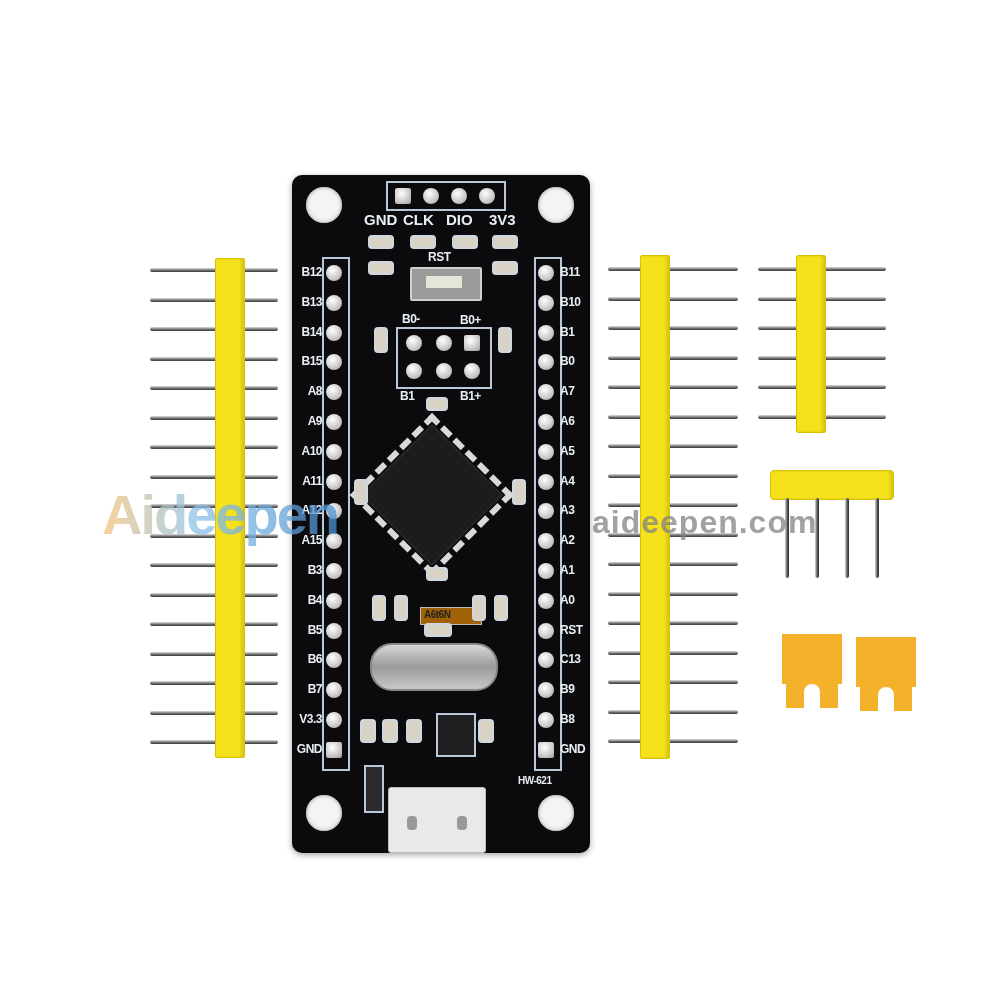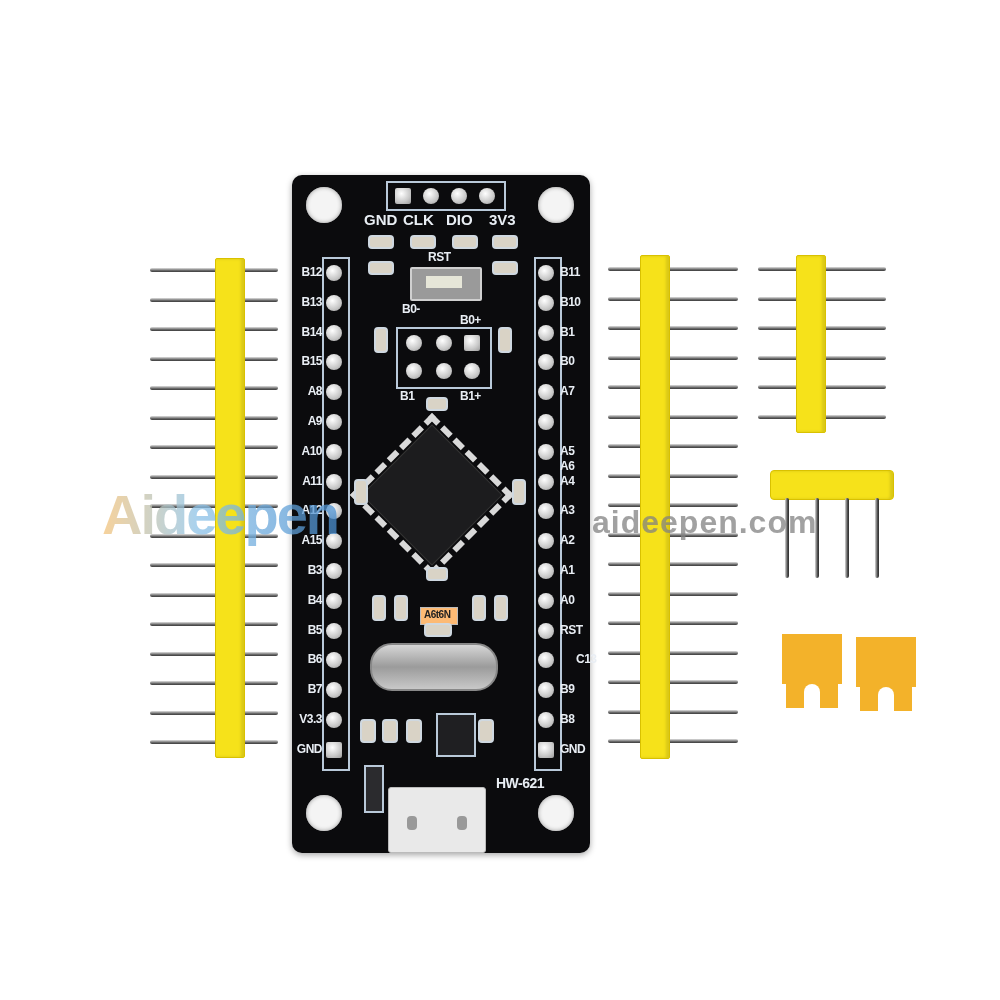--- a/index.html
+++ b/index.html
@@ -201,35 +201,35 @@
         <div class="abs pad" style="left:2px; top:453px;"></div>
         <div class="abs pad square" style="left:2px; top:482.8px;"></div>
       </div>
   </div>
   <div id="rp-labels">
       <div class="abs silk" style="left:268px; top:90px;">B11</div>
       <div class="abs silk" style="left:268px; top:119.8px;">B10</div>
       <div class="abs silk" style="left:268px; top:149.6px;">B1</div>
       <div class="abs silk" style="left:268px; top:179.4px;">B0</div>
       <div class="abs silk" style="left:268px; top:209.2px;">A7</div>
-      <div class="abs silk" style="left:268px; top:239px;margin-top:45px;">A6</div>
+      <div class="abs silk" style="left:268px; top:239px;">A6</div>
       <div class="abs silk" style="left:268px; top:268.8px;">A5</div>
       <div class="abs silk" style="left:268px; top:298.6px;">A4</div>
       <div class="abs silk" style="left:268px; top:328.4px;">A3</div>
       <div class="abs silk" style="left:268px; top:358.2px;">A2</div>
       <div class="abs silk" style="left:268px; top:388px;">A1</div>
       <div class="abs silk" style="left:268px; top:417.8px;">A0</div>
       <div class="abs silk" style="left:268px; top:447.6px;">RST</div>
-      <div class="abs silk" style="left:268px; top:477.40000000000003px;padding-left:16px;">C13</div>
+      <div class="abs silk" style="left:268px; top:477.40000000000003px;">C13</div>
       <div class="abs silk" style="left:268px; top:507.2px;">B9</div>
       <div class="abs silk" style="left:268px; top:537px;">B8</div>
       <div class="abs silk" style="left:268px; top:566.8px;">GND</div>
     </div>
 
-  <div class="abs silk" style="left:110px; top:127px;">B0-</div>
+  <div class="abs silk" style="left:110px; top:137px;">B0-</div>
   <div class="abs silk" style="left:168px; top:138px;">B0+</div>
   <div class="abs pin-frame" style="left:104px; top:152px; width:92px; height:58px;">
     <div class="abs pad" style="left:8px; top:6px;"></div>
     <div class="abs pad" style="left:38px; top:6px;"></div>
     <div class="abs pad square" style="left:66px; top:6px;"></div>
     <div class="abs pad" style="left:8px; top:34px;"></div>
     <div class="abs pad" style="left:38px; top:34px;"></div>
     <div class="abs pad" style="left:66px; top:34px;"></div>
   </div>
   <div class="abs silk" style="left:108px; top:214px;">B1</div>
@@ -238,36 +238,36 @@
   <div class="abs smd" style="left:82px; top:152px; width:10px; height:22px;"></div>
   <div class="abs smd" style="left:206px; top:152px; width:10px; height:22px;"></div>
 
   <div class="abs chip" style="left:90px; top:270px; width:98px; height:98px; outline:6px dashed #d9d9d9; outline-offset:2px;"></div>
   <div class="abs smd" style="left:62px; top:304px; width:10px; height:22px;"></div>
   <div class="abs smd" style="left:220px; top:304px; width:10px; height:22px;"></div>
   <div class="abs smd" style="left:134px; top:392px; width:18px; height:10px;"></div>
 
   <div class="abs smd" style="left:80px; top:420px; width:10px; height:22px;"></div>
   <div class="abs smd" style="left:102px; top:420px; width:10px; height:22px;"></div>
-  <div class="abs" style="left:128px; top:432px; width:36px; height:16px; background:#fdba74; border:1px solid #bbb;">
+  <div class="abs" style="left:128px; top:432px; width:36px; height:16px; background:#a16207; border:1px solid #bbb;padding-left:24px;">
     <span class="silk" style="position:absolute; left:3px; top:1px; font-size:10px; color:#222;">A6t6N</span>
   </div>
   <div class="abs smd" style="left:180px; top:420px; width:10px; height:22px;"></div>
   <div class="abs smd" style="left:202px; top:420px; width:10px; height:22px;"></div>
   <div class="abs smd" style="left:132px; top:448px; width:24px; height:10px;"></div>
 
   <div class="abs crystal" style="left:78px; top:468px; width:124px; height:44px;"></div>
 
   <div class="abs smd" style="left:68px; top:544px; width:12px; height:20px;"></div>
   <div class="abs smd" style="left:90px; top:544px; width:12px; height:20px;"></div>
   <div class="abs smd" style="left:114px; top:544px; width:12px; height:20px;"></div>
   <div class="abs" style="left:144px; top:538px; width:36px; height:40px; background:#1f1f22; border:2px solid #b9c9d9;"></div>
   <div class="abs smd" style="left:186px; top:544px; width:12px; height:20px;"></div>
   <div class="abs" style="left:72px; top:590px; width:16px; height:44px; background:#2b2b2e; border:2px solid #b9c9d9;"></div>
-  <div class="abs silk" style="left:204px; top:600px; font-size:14px;">HW-621</div>
+  <div class="abs silk" style="left:226px; top:600px; font-size:10px;">HW-621</div>
 
   <div class="abs usb" style="left:96px; top:612px; width:96px; height:64px; border-radius:3px;">
     <div class="abs" style="left:18px; top:28px; width:10px; height:14px; background:#999; border-radius:4px;"></div>
     <div class="abs" style="left:68px; top:28px; width:10px; height:14px; background:#999; border-radius:4px;"></div>
   </div>
 </div>
 
 <div class="abs watermark" style="left:102px; top:482px;">Aideepen</div>
 <div class="abs watermark-url" style="left:592px; top:504px;">aideepen.com</div>
 

